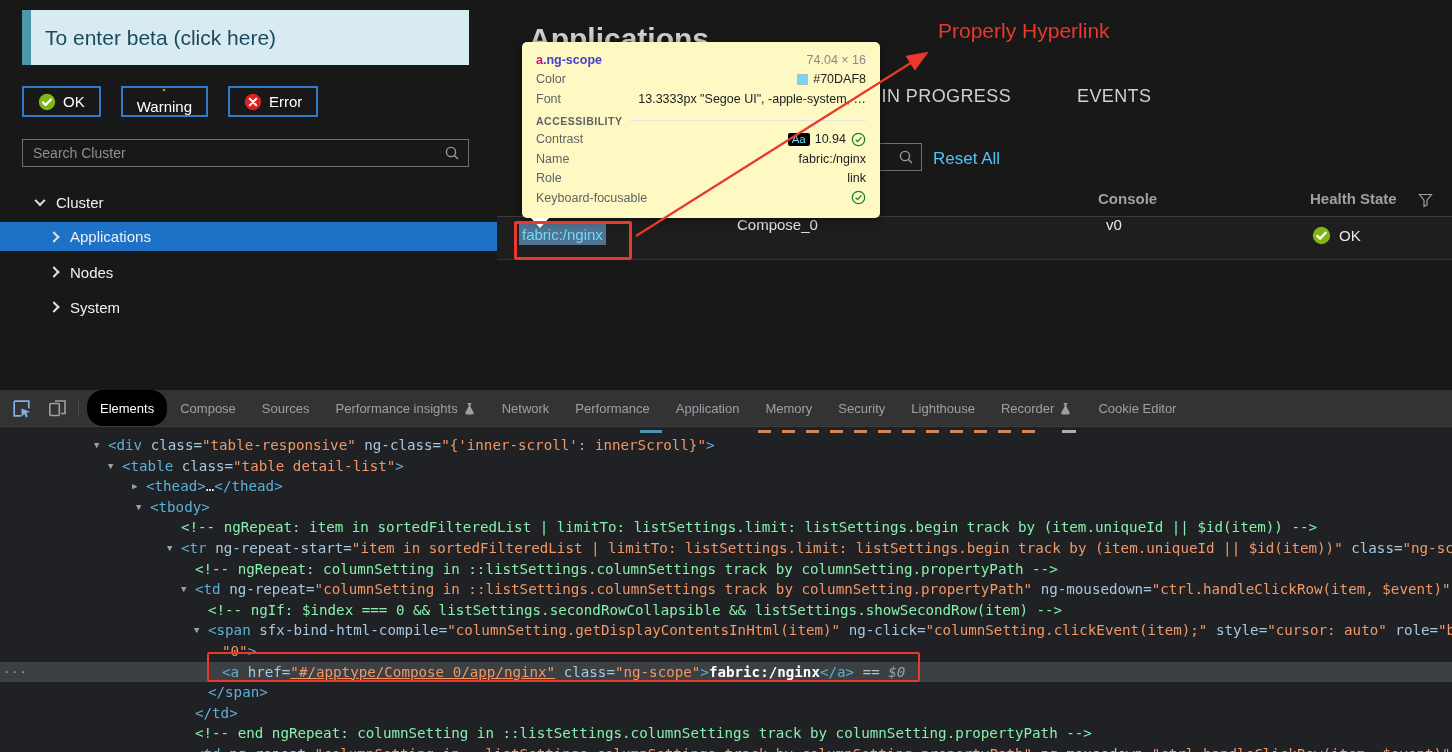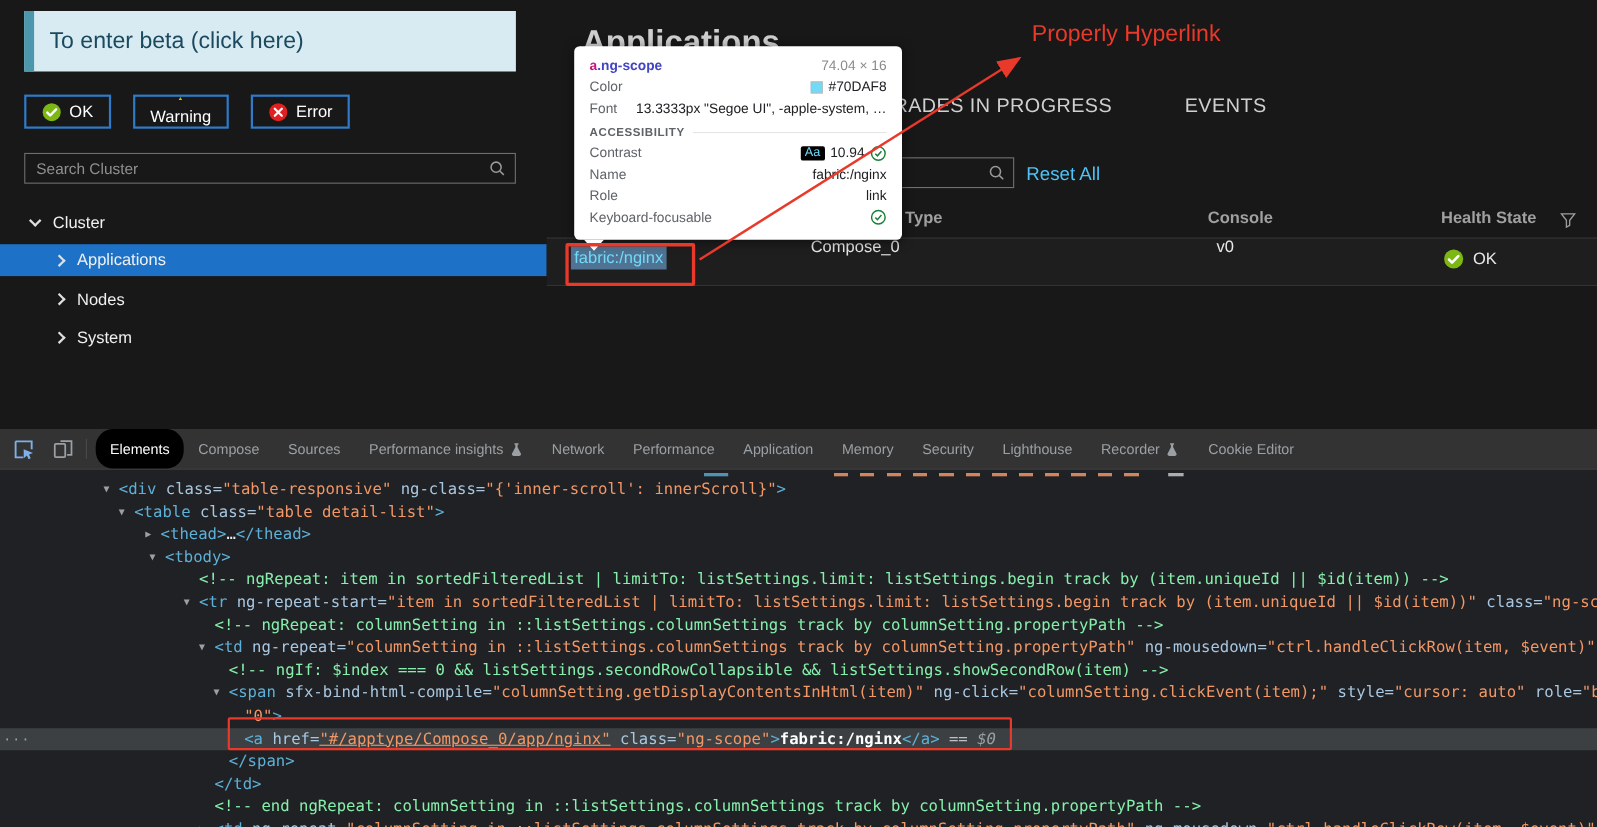--- a/index.html
+++ b/index.html
@@ -25,21 +25,21 @@
 
   .search-box { position:absolute; left:22px; top:139px; width:447px; height:28px;
     border:1px solid #6e6e6e; display:flex; align-items:center; background:transparent; }
   .search-box input { flex:1; background:transparent; border:none; outline:none;
     color:#cfcfcf; font-size:14px; padding:0 10px; font-family:inherit; }
   .search-box input::placeholder { color:#8f8f8f; }
   .mag { flex:none; margin-right:8px; }
 
   .tree { position:absolute; left:0; top:188px; width:497px; }
   .tree-row { height:28px; display:flex; align-items:center; font-size:15px; color:#f0f0f0; }
-  .tree-root { padding-left:28px; margin-bottom:6px; }
+  .tree-root { padding-left:36px; margin-bottom:6px; }
   .tree-child { padding-left:50px; margin-bottom:7px; }
   .tree-child.selected { background:#1d72c8; margin-bottom:7px; }
   .chev { display:inline-block; width:8px; height:8px; border-right:2px solid #e0e0e0;
     border-bottom:2px solid #e0e0e0; margin-right:12px; flex:none; }
   .chev.down { transform:rotate(45deg) translate(-1px,-1px); }
   .chev.right { transform:rotate(-45deg); }
 
   
   #main { position:absolute; left:497px; top:0; width:955px; height:390px; }
   .page-heading { position:absolute; left:32px; top:22px; font-size:30px; font-weight:bold; color:#cfcfcf; }
@@ -52,22 +52,22 @@
 
   .tbl-header { position:absolute; top:190px; font-size:15px; font-weight:bold; color:#a0a0a0; }
   .hdr-divider { position:absolute; left:0; top:216px; width:955px; height:1px; background:#3c3c3c; }
   .data-row-bg { position:absolute; left:0; top:217px; width:955px; height:42px; background:#1e1e1e; }
   .row-divider { position:absolute; left:0; top:259px; width:955px; height:1px; background:#323232; }
   .cell { position:absolute; top:216px; font-size:15px; color:#e8e8e8; }
   .app-link { color:#70daf8; background:rgba(111,168,220,0.62); padding:2px 3px; }
   .ok-badge { display:flex; align-items:center; gap:8px; }
 
   
-  #inspect-tooltip { position:absolute; left:522px; top:42px; width:298px; height:176px;
-    background:#ffffff; border-radius:5px; box-shadow:0 2px 10px rgba(0,0,0,.5);
+  #inspect-tooltip { position:absolute; left:522px; top:42px; width:358px; height:176px;
+    background:#fef9c3; border-radius:5px; box-shadow:0 2px 10px rgba(0,0,0,.5);
     padding:8px 14px 6px 14px; z-index:40; font-size:12.5px; color:#202124; }
   .tt-row { display:flex; justify-content:space-between; align-items:center; height:19.5px; }
   .tt-el-tag { color:#c2187b; font-weight:bold; }
   .tt-el-class { color:#4343c6; font-weight:bold; }
   .tt-dim { color:#8a8a8a;text-align:right; }
   .tt-label { color:#5f6368; }
   .tt-val { color:#202124; display:flex; align-items:center; gap:5px; }
   .tt-swatch { width:11px; height:11px; background:#70daf8; border:1px solid #bbb; display:inline-block; }
   .tt-section { display:flex; align-items:center; gap:8px; margin-top:6px; margin-bottom:3px; }
   .tt-section-label { font-size:10.5px; font-weight:bold; letter-spacing:.5px; color:#5f6368; }

